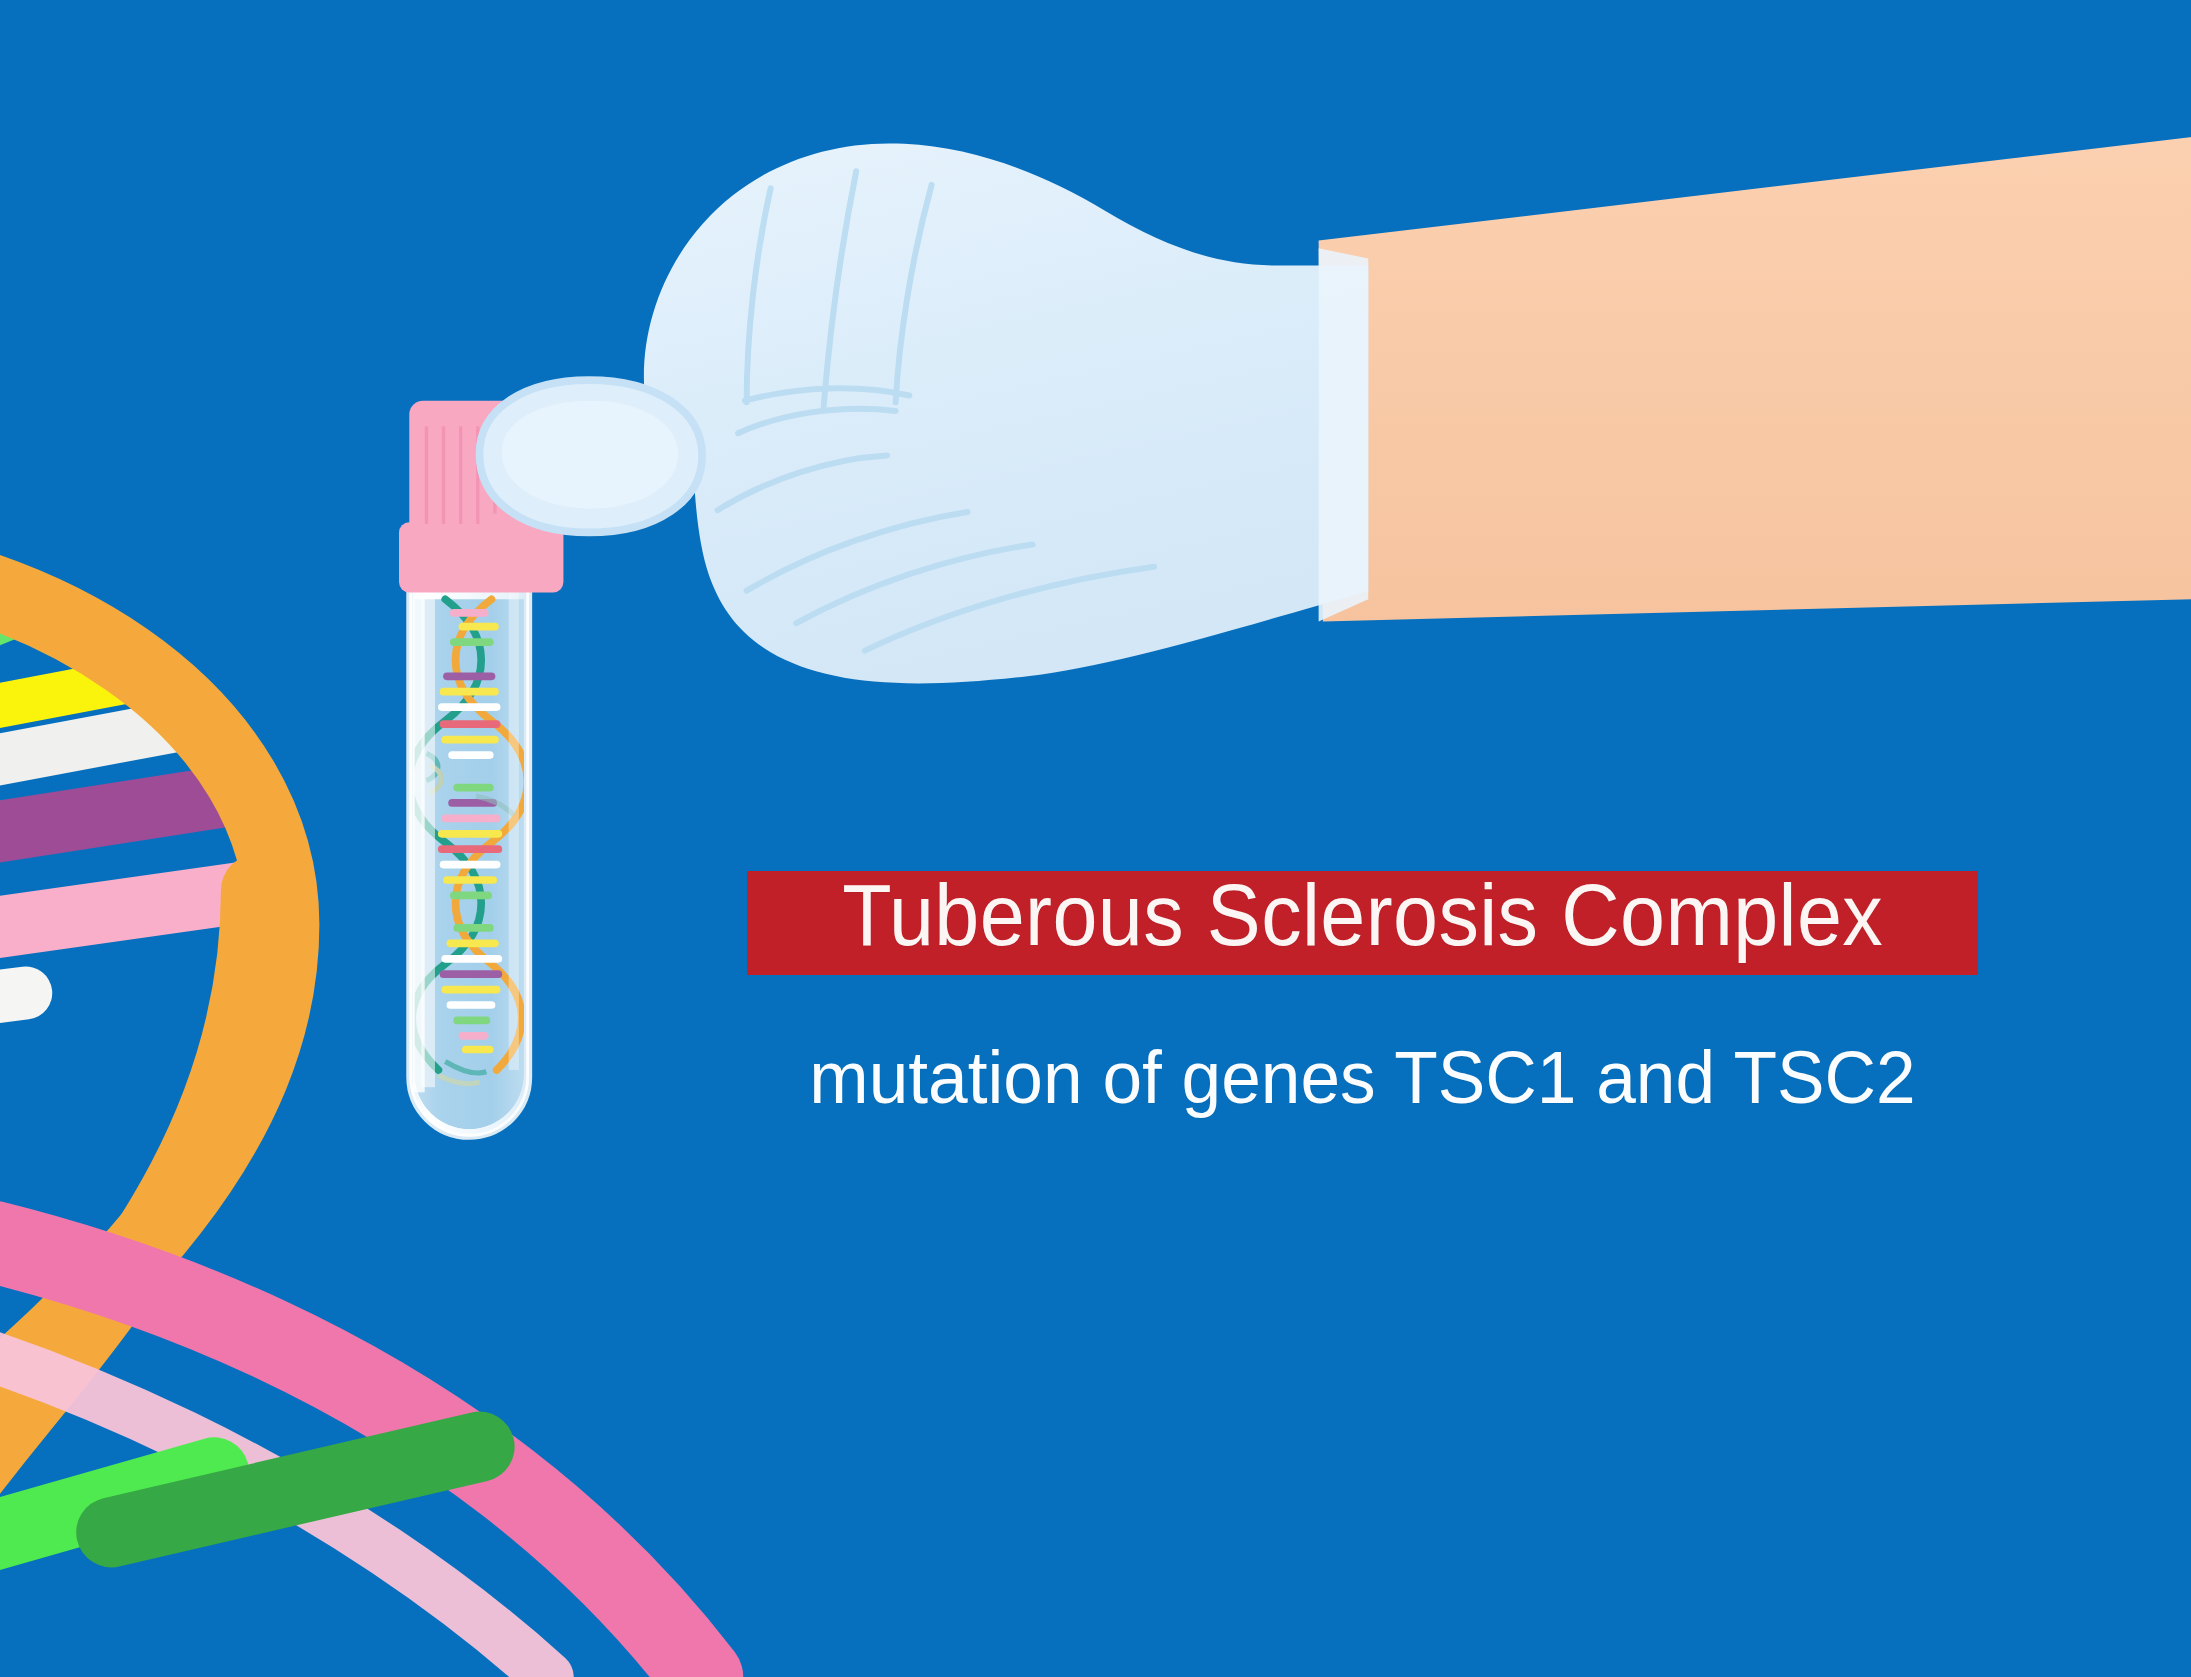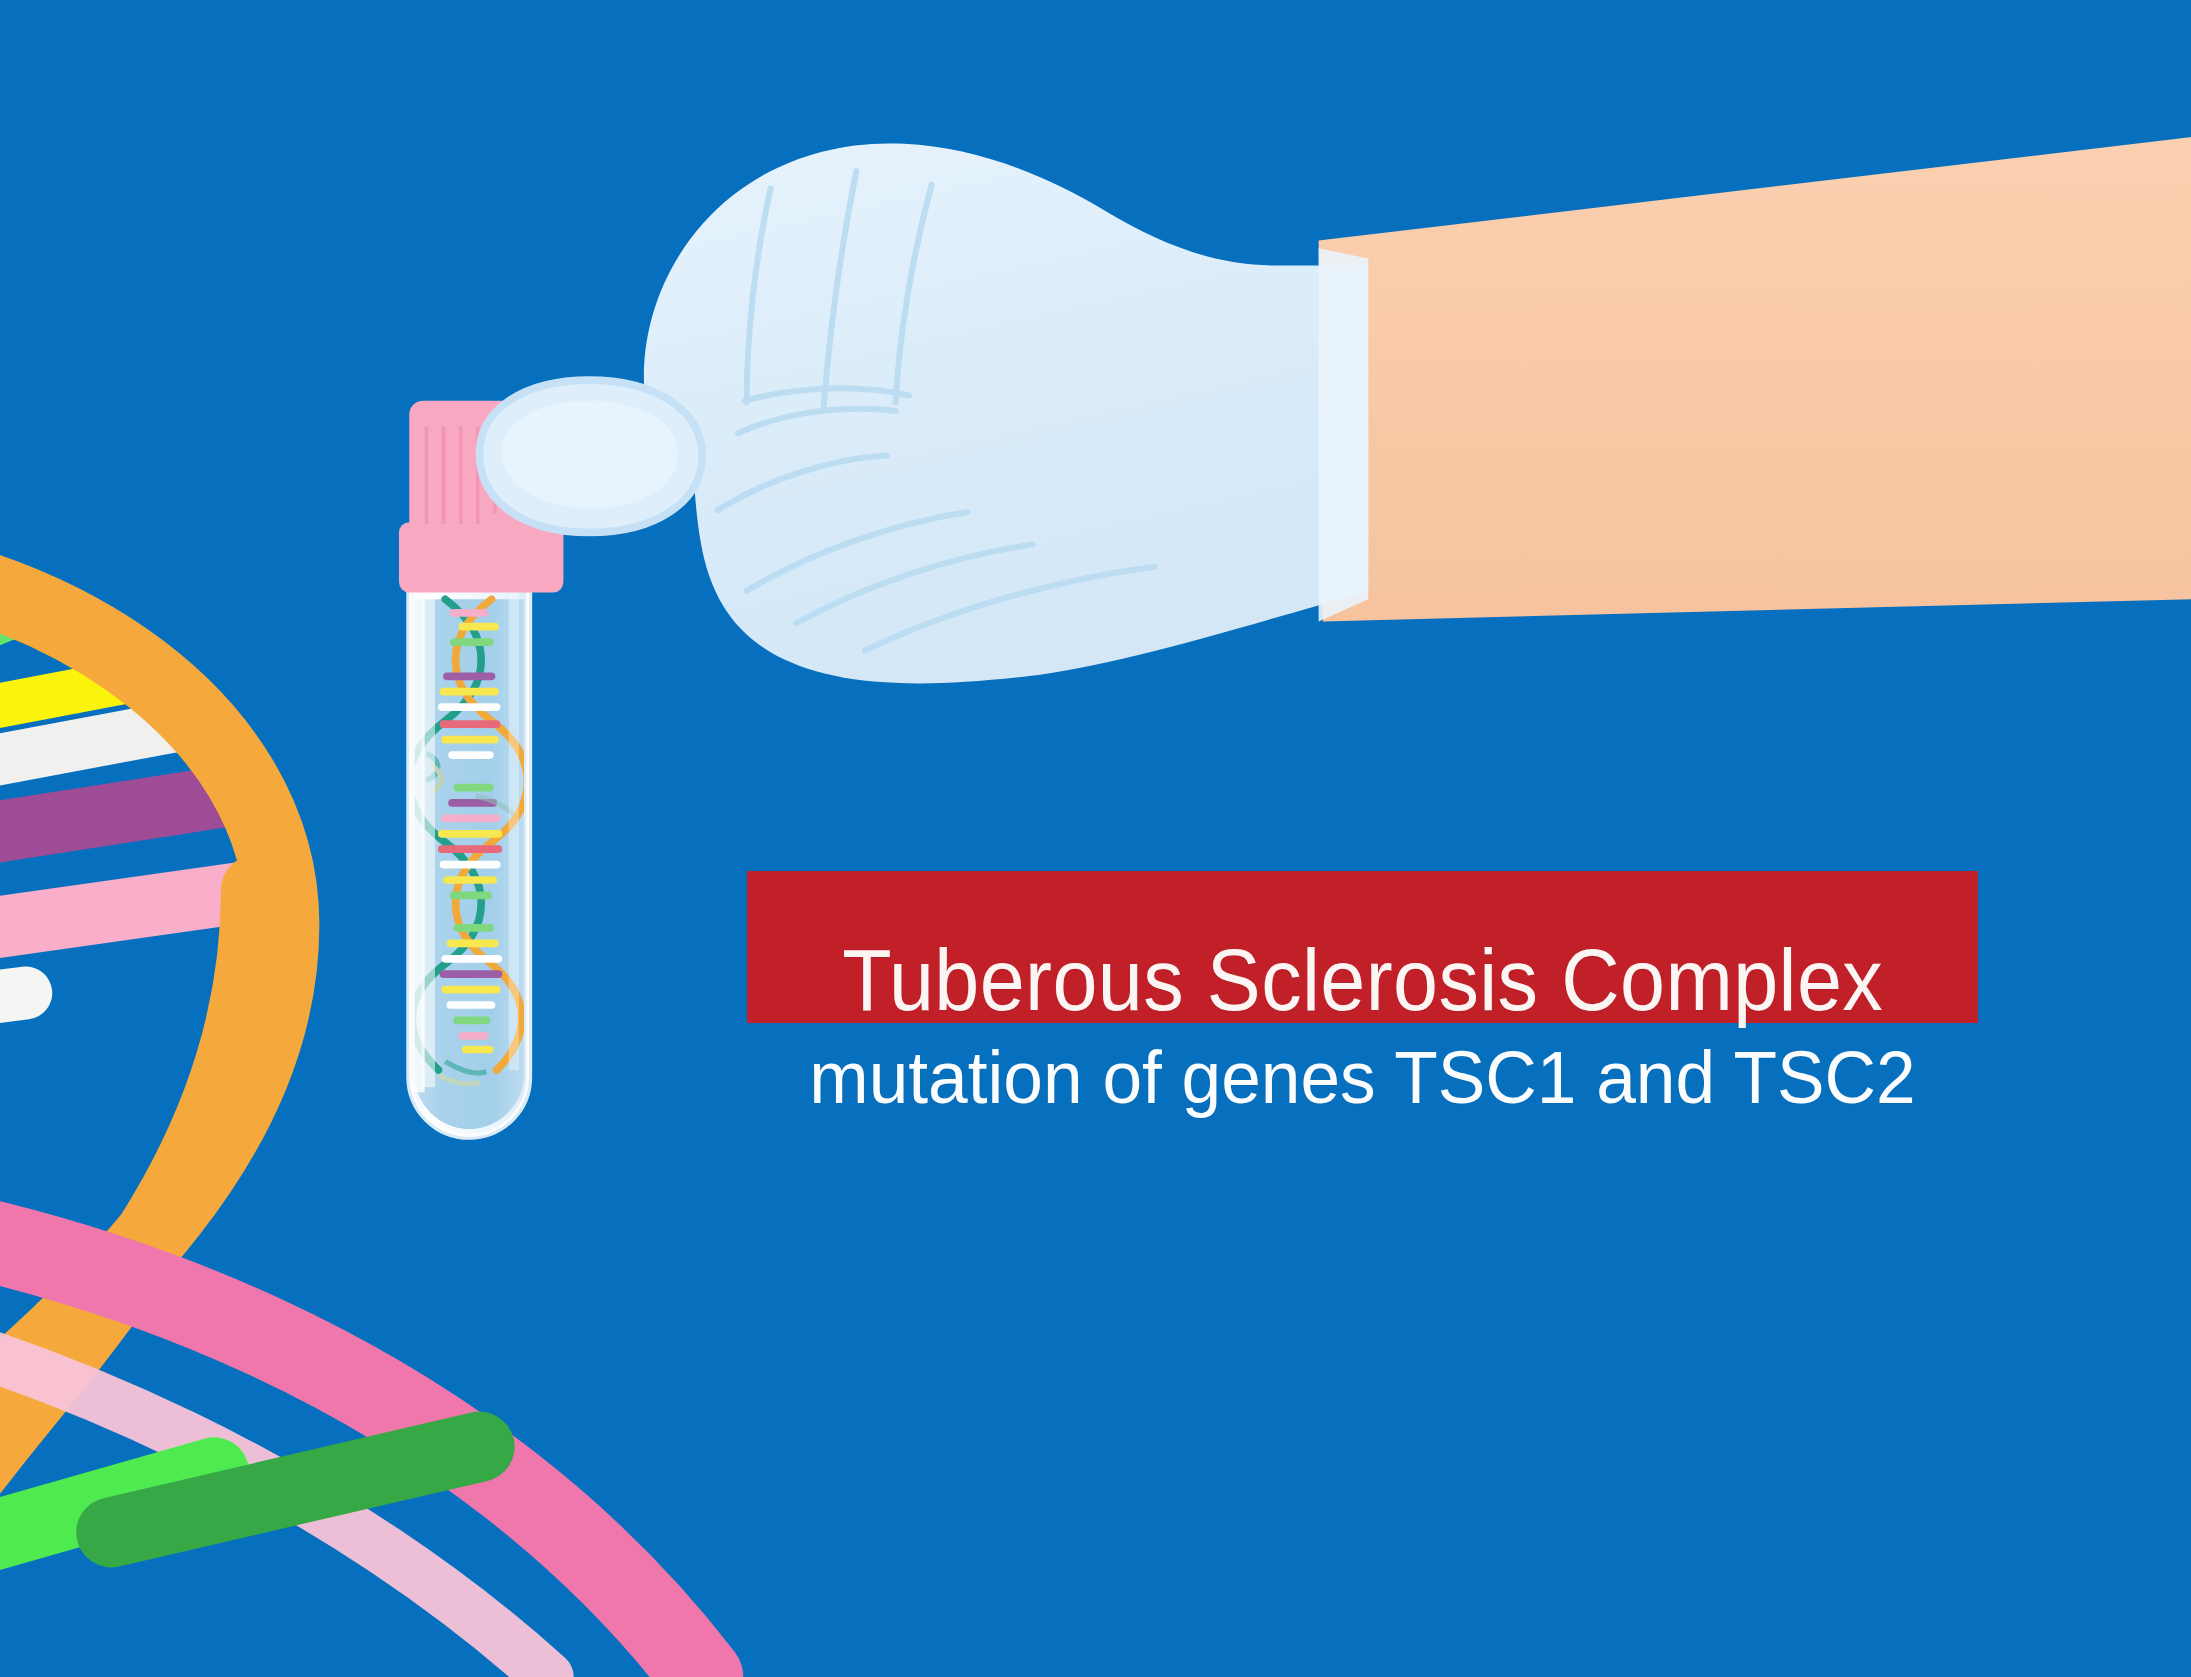--- a/index.html
+++ b/index.html
@@ -16,23 +16,23 @@
     background:#0770BE;
     overflow:hidden;
   }
   .layer { position:absolute; inset:0; width:100%; height:100%; }
   svg.layer { display:block; }
 
   
   #title-banner {
     position:absolute;
     left:747px; top:871px;
-    width:1231px; height:152px;
+    width:1231px; height:104px;
     background:#C12029;
-    display:flex; align-items:flex-end; justify-content:center;
+    display:flex; align-items:flex-start; justify-content:center;
     z-index:40;
   }
   #title-text {
     color:#FBF6F4;
     font-family:"Liberation Sans Narrow","Liberation Sans",sans-serif;
     font-size:87px;
     font-weight:400;
     letter-spacing:0.4px;
     white-space:nowrap;
     transform:scaleX(0.93);

